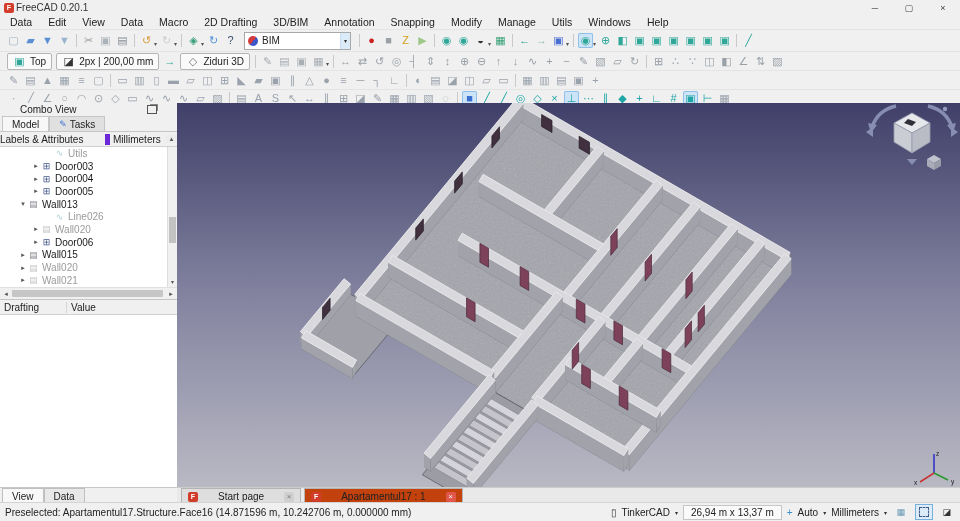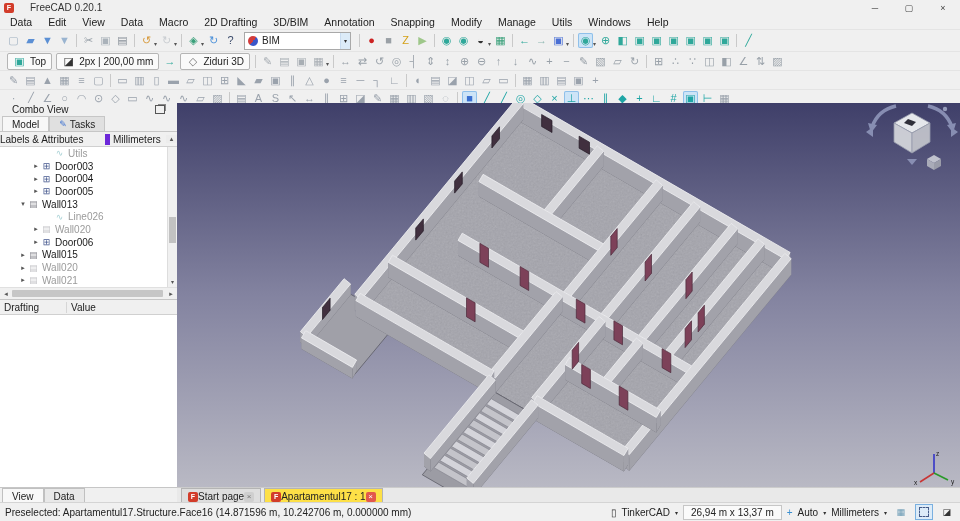--- a/index.html
+++ b/index.html
@@ -1,19 +1,19 @@
 <!DOCTYPE html>
 <html><head>
 <meta charset="utf-8">
 <style>
   html,body{margin:0;padding:0;background:#d8d8d8;}
   .app{position:relative;width:960px;height:521px;background:#f0f0f0;overflow:hidden;
        font-family:"Liberation Sans",sans-serif;font-size:11px;color:#222;}
   
-  .titlebar{height:15px;display:flex;align-items:center;padding-left:4px;gap:16px;background:#f0f0f0;}
+  .titlebar{height:15px;display:flex;align-items:center;padding-left:4px;gap:2px;background:#f0f0f0;}
   .fclogo{width:10px;height:10px;background:#d23c2a;color:#fff;font-size:7px;font-weight:bold;
           display:flex;align-items:center;justify-content:center;border-radius:2px;flex:none;}
   .wtitle{font-size:10px;color:#333;}
   .wcontrols{margin-left:auto;display:flex;height:100%;}
   .wc{width:34px;display:flex;align-items:center;justify-content:center;font-size:9px;color:#444;}
   
   .menubar{height:14px;display:flex;align-items:center;padding-left:2px;}
   .mitem{padding:0 8px;font-size:10.5px;color:#222;}
   
   .tbrow{display:flex;align-items:center;padding-left:5px;border-top:1px solid #e4e4e4;background:#f0f0f0;}
@@ -27,21 +27,21 @@
            width:102px;margin:0 5px;font-size:10px;padding-left:3px;gap:4px;flex:none;}
   .wbic{width:10px;height:10px;border-radius:50%;flex:none;
         background:linear-gradient(135deg,#d23c3c 0 50%,#3a56c8 50% 100%);}
   .wbcaret{margin-left:auto;border-left:1px solid #c9dcf0;padding:0 3px;font-size:6px;color:#333;
            height:100%;display:flex;align-items:center;background:#dcebf8;}
   .tbtn{display:flex;align-items:center;gap:4px;border:1px solid #b5b5b5;background:#fafafa;height:15px;
         padding:0 5px;margin:0 2px;font-size:10px;color:#222;border-radius:2px;flex:none;}
   
   .combo{position:absolute;left:0;top:103px;width:177px;bottom:18px;background:#f0f0f0;
          border-right:1px solid #a8a8a8;display:flex;flex-direction:column;}
-  .cvhead{height:13px;display:flex;align-items:center;padding:0 12px;font-size:10px;}
+  .cvhead{height:13px;display:flex;align-items:center;padding:0 20px;font-size:10px;}
   .cvfloat{margin-left:auto;width:8px;height:7px;border:1px solid #555;box-shadow:2px -2px 0 -1px #888;}
   .cvtabs{display:flex;height:15px;padding-left:2px;border-bottom:1px solid #c6c6c6;align-items:flex-end;}
   .cvtab{padding:0 9px;font-size:10px;height:14px;display:flex;align-items:center;gap:3px;
          border:1px solid #c6c6c6;border-bottom:none;background:#e0e0e0;}
   .cvtab.active{background:#f7f7f7;}
   .cvtab .pen{color:#3a6fd0;font-size:9px;}
   .treehead{display:flex;height:14px;border-bottom:1px solid #d0d0d0;font-size:10px;background:#f0f0f0;align-items:center;}
   .th1{width:105px;border-right:5px solid #6d28d9;}
   .th2{flex:1;padding-left:3px;}
   .thup{width:11px;text-align:center;font-size:7px;color:#555;background:#ececec;}
@@ -62,23 +62,23 @@
   .btabs{height:15px;display:flex;align-items:flex-end;padding-left:2px;background:#f0f0f0;border-top:1px solid #c6c6c6;}
   .btab{padding:0 9px;font-size:10px;height:14px;display:flex;align-items:center;
         border:1px solid #c0c0c0;border-bottom:none;background:#e8e8e8;}
   .btab.active{background:#f8f8f8;}
   
   .vp{position:absolute;left:177px;top:103px;width:783px;height:384px;}
   .vp svg{display:block;}
   
   .mdibar{position:absolute;left:177px;top:487px;right:0;height:16px;background:#e9e9e9;display:flex;
           align-items:flex-end;padding-left:4px;gap:3px;border-top:1px solid #cccccc;}
-  .mtab{height:15px;display:flex;align-items:center;gap:0;padding:0 6px;border:1px solid #b4b4b4;
+  .mtab{height:15px;display:flex;align-items:center;gap:20px;padding:0 6px;border:1px solid #b4b4b4;
         border-bottom:none;background:#dedede;font-size:10px;}
-  .mtab.active{background:#fde047;margin-top:19px;}
+  .mtab.active{background:#c2410c;margin-top:19px;}
   .mclose{width:10px;height:10px;font-size:8px;line-height:10px;text-align:center;background:#cfcfcf;
           color:#777;border-radius:2px;}
   .mclose.red{background:#e2574c;color:#fff;}
   
   .status{position:absolute;left:0;bottom:0;width:960px;height:18px;background:#f0f0f0;
           border-top:1px solid #d4d4d4;display:flex;align-items:center;font-size:10px;}
   .smsg{padding-left:5px;color:#222;}
   .sright{margin-left:auto;display:flex;align-items:center;gap:5px;padding-right:4px;}
   .sic{font-size:10px;}
   .scaret{font-size:6px;color:#333;}

